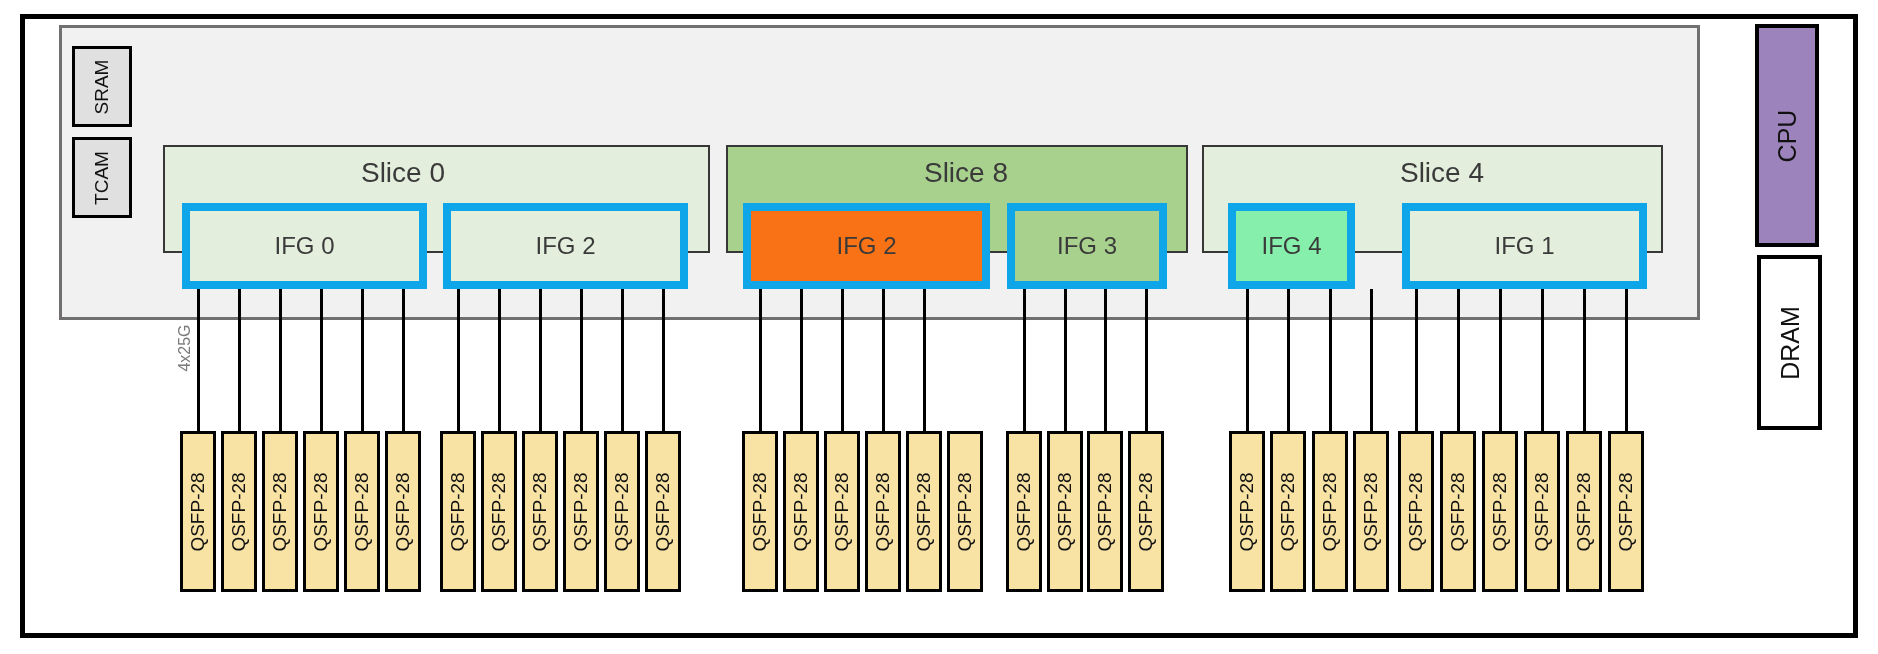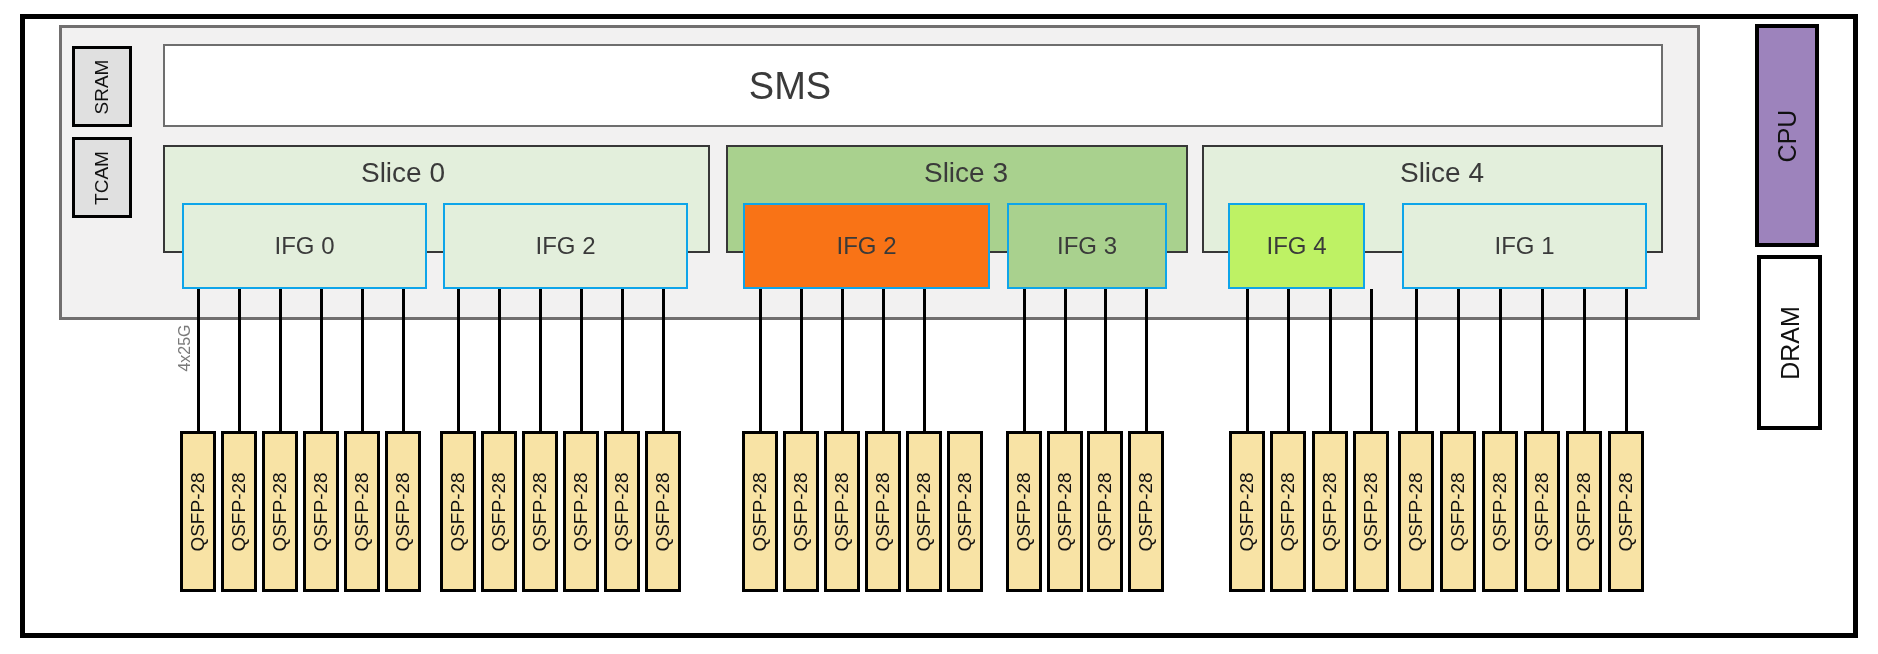--- a/index.html
+++ b/index.html
@@ -29,21 +29,21 @@
     font-size:38px;color:#3A3A3A;white-space:nowrap;
   }
   .slice{
     position:absolute;top:145px;height:108px;border:2px solid #373737;z-index:2;
   }
   .slice-label{
     position:absolute;top:10px;transform:translateX(-50%);
     font-size:28px;color:#3A3A3A;white-space:nowrap;
   }
   .ifg{
-    position:absolute;top:203px;height:86px;border:2px solid #0ea5e9;z-index:3;
+    position:absolute;top:203px;height:86px;border:8px solid #0ea5e9;z-index:3;
     display:flex;align-items:center;justify-content:center;
   }
   .ifg-label{font-size:24px;color:#3A3A3A;white-space:nowrap;}
   .vtext{
     position:absolute;left:50%;top:50%;
     transform:translate(-50%,-50%) rotate(-90deg);
     white-space:nowrap;color:#111;
   }
   .mem .vtext{font-size:19px;}
   .link-line{
@@ -77,47 +77,44 @@
 
   <div class="chip"></div>
 
   <div class="mem" style="top:46px;">
     <span class="vtext">SRAM</span>
   </div>
   <div class="mem" style="top:137px;">
     <span class="vtext">TCAM</span>
   </div>
 
-  <div class="sms">
-    <span class="sms-label">SMS</span>
-  </div>
 
   <div id="slices-layer">
       <div class="slice" style="left: 163px; width: 547px; background: rgb(227, 239, 220);">
         <span class="slice-label" style="left: 238px;">Slice 0</span>
       </div>
       <div class="ifg" style="left: 182px; width: 245px; background: rgb(227, 239, 220);">
         <span class="ifg-label">IFG 0</span>
       </div>
       <div class="ifg" style="left: 443px; width: 245px; background: rgb(227, 239, 220);">
         <span class="ifg-label">IFG 2</span>
       </div>
       <div class="slice" style="left: 726px; width: 462px; background: rgb(169, 209, 142);">
-        <span class="slice-label" style="left: 238px;">Slice 3</span>
+        <span class="slice-label" style="left: 238px;">Slice 8</span>
       </div>
       <div class="ifg" style="left: 743px; width: 247px; background: #f97316;">
         <span class="ifg-label">IFG 2</span>
       </div>
       <div class="ifg" style="left: 1007px; width: 160px; background: rgb(169, 209, 142);">
         <span class="ifg-label">IFG 3</span>
       </div>
       <div class="slice" style="left: 1202px; width: 461px; background: rgb(227, 239, 220);">
         <span class="slice-label" style="left: 238px;">Slice 4</span>
       </div>
-      <div class="ifg" style="left: 1228px; width: 137px; background: #bef264;">
+      <div class="ifg" style="left: 1228px; width: 127px; background: #86efac;">
         <span class="ifg-label">IFG 4</span>
       </div>
       <div class="ifg" style="left: 1402px; width: 245px; background: rgb(227, 239, 220);">
         <span class="ifg-label">IFG 1</span>
       </div>
     </div>
   <div id="lines-layer">
       <div class="link-line" style="left: 196.5px;"></div>
       <div class="link-line" style="left: 237.5px;"></div>
       <div class="link-line" style="left: 278.5px;"></div>

